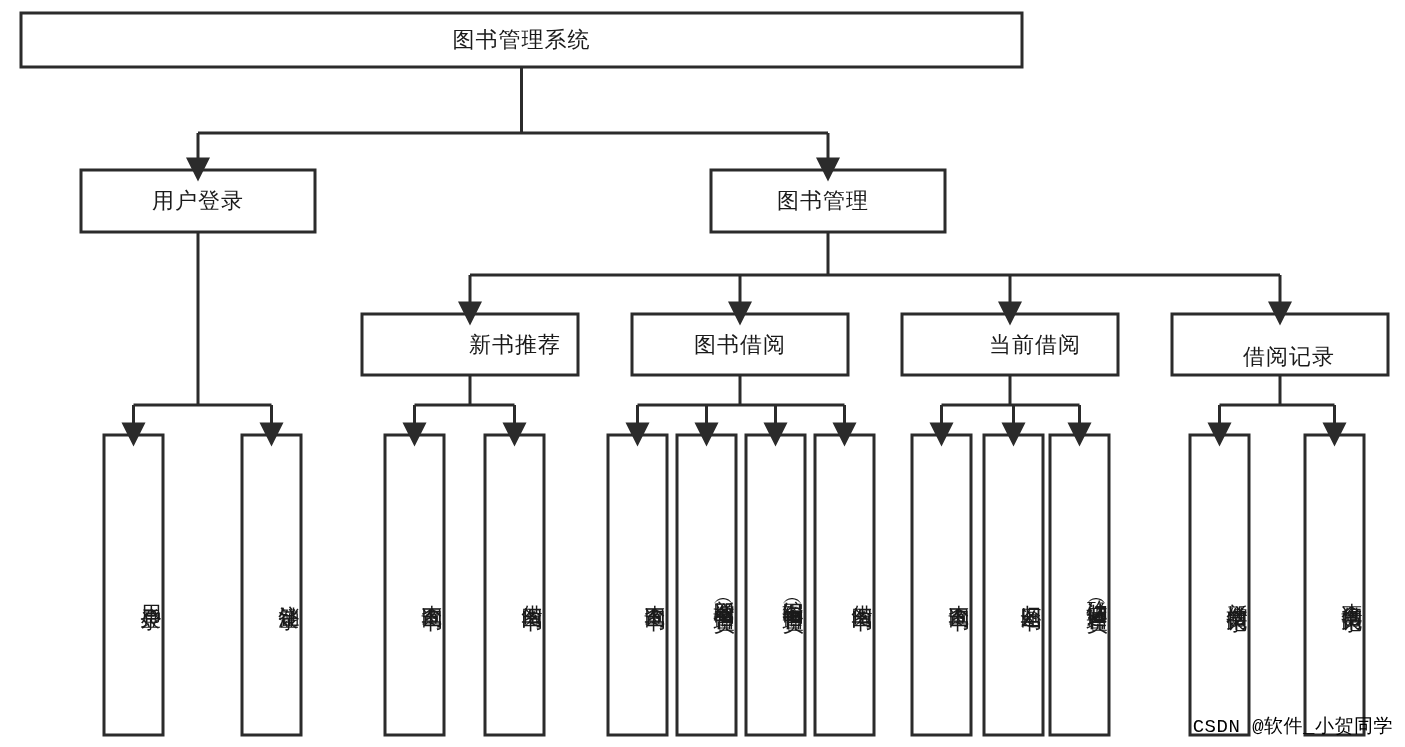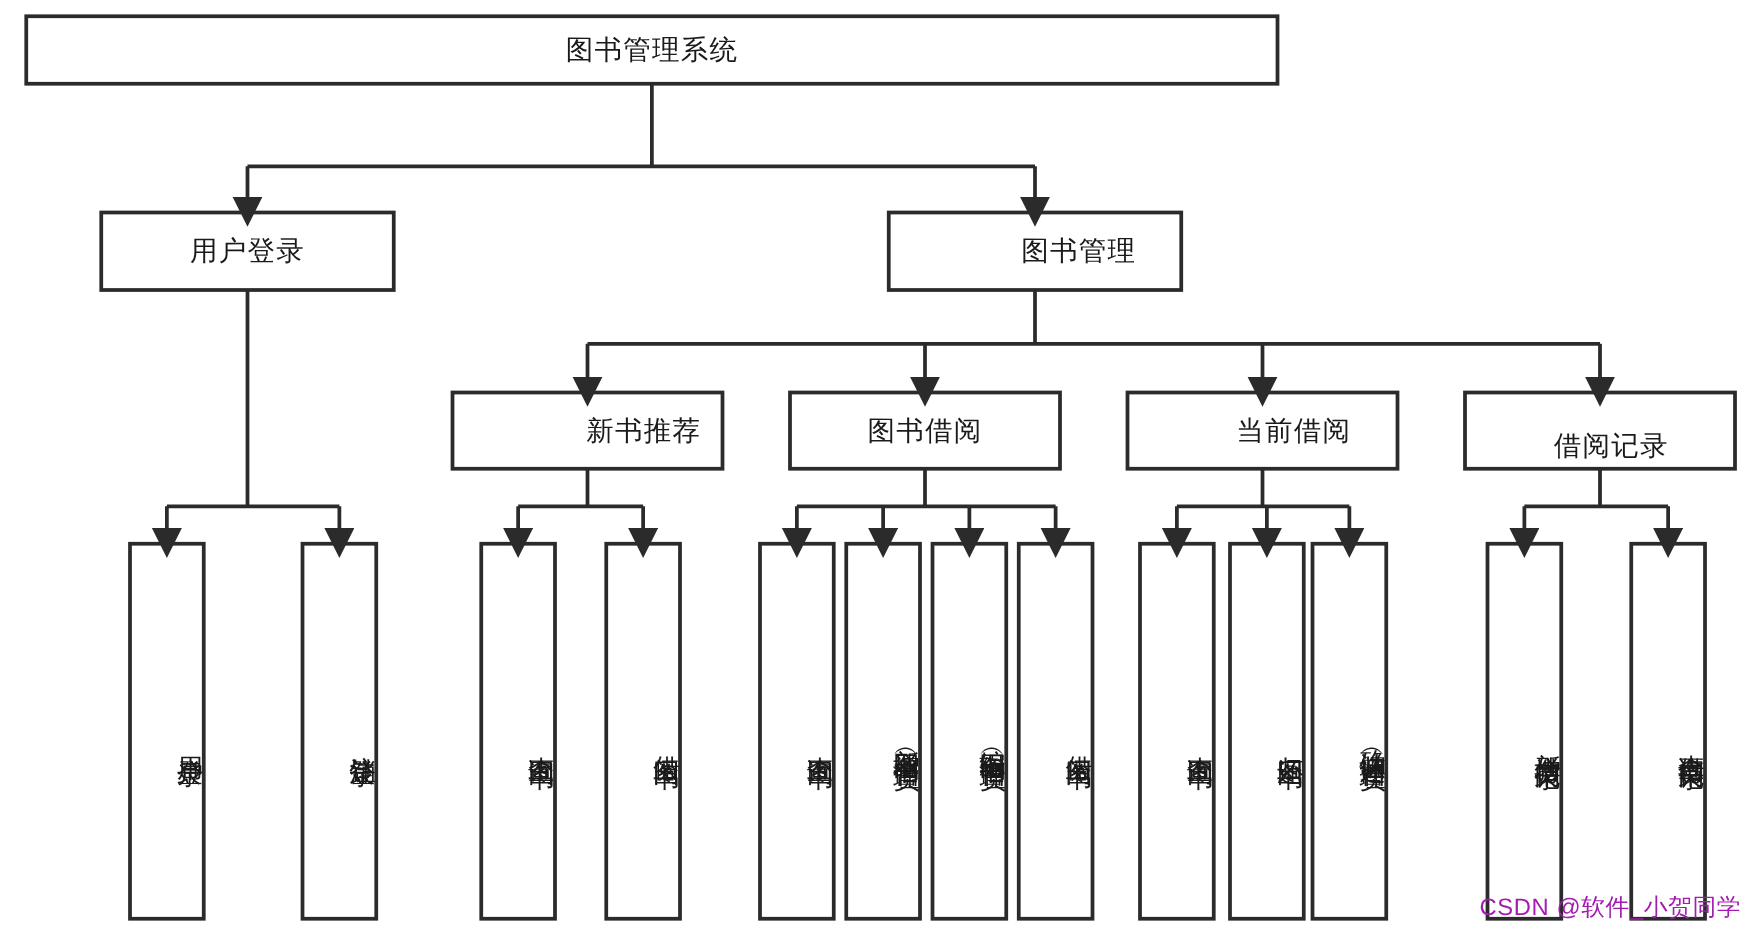--- a/index.html
+++ b/index.html
@@ -63,23 +63,23 @@
     writing-mode: vertical-rl;
     text-orientation: upright;
     letter-spacing: 2px;
     white-space: nowrap;
     pointer-events: none;
   }
   .watermark {
     position: absolute;
     right: 12px;
     bottom: 8px;
-    font-family: Liberation Sans, sans-serif;
+    font-family: Liberation Mono, monospace;
     font-size: 19px;
-    color: #a21caf;
+    color: #000000;
     letter-spacing: 0.5px;
     white-space: nowrap;
     pointer-events: none;
   }
 </style>
 </head>
 <body>
 
 <div id="diagram-root">
 
@@ -145,21 +145,21 @@
         <line x1="1280" y1="375" x2="1280" y2="405" class="conn"></line>
         <line x1="1219.5" y1="405" x2="1334.5" y2="405" class="conn"></line>
         <line x1="1219.5" y1="405" x2="1219.5" y2="426" class="conn" marker-end="url(#arrow)"></line>
         <line x1="1334.5" y1="405" x2="1334.5" y2="426" class="conn" marker-end="url(#arrow)"></line>
       </g>
   </svg>
 
   <div id="labels-layer">
       <div class="node-label" style="left: 21px; top: 13px; width: 1001px; height: 54px;">图书管理系统</div>
       <div class="node-label" style="left: 81px; top: 170px; width: 234px; height: 62px;">用户登录</div>
-      <div class="node-label" style="left: 746px; top: 170px; width: 234px; height: 62px;">图书管理</div>
+      <div class="node-label" style="left: 706px; top: 170px; width: 234px; height: 62px;">图书管理</div>
       <div class="node-label" style="left: 362px; top: 314px; width: 216px; height: 61px; padding-left: 45px;">新书推荐</div>
       <div class="node-label" style="left: 632px; top: 314px; width: 216px; height: 61px;">图书借阅</div>
       <div class="node-label" style="left: 902px; top: 314px; width: 216px; height: 61px; padding-left: 25px;">当前借阅</div>
       <div class="node-label" style="left: 1172px; top: 314px; width: 234px; height: 61px; margin-top: 12px;">借阅记录</div>
       <div class="leaf-label" style="left: 104px; top: 435px; width: 59px; height: 300px; padding-top: 14px; box-sizing: border-box;">用户登录</div>
       <div class="leaf-label" style="left: 242px; top: 435px; width: 59px; height: 300px; padding-top: 14px; box-sizing: border-box;">注销登录</div>
       <div class="leaf-label" style="left: 385px; top: 435px; width: 59px; height: 300px; padding-top: 14px; box-sizing: border-box;">查询图书</div>
       <div class="leaf-label" style="left: 485px; top: 435px; width: 59px; height: 300px; padding-top: 14px; box-sizing: border-box;">借阅图书</div>
       <div class="leaf-label" style="left: 608px; top: 435px; width: 59px; height: 300px; padding-top: 14px; box-sizing: border-box;">查询图书</div>
       <div class="leaf-label" style="left: 677px; top: 435px; width: 59px; height: 300px; padding-top: 14px; box-sizing: border-box;">新增图书（管理员）</div>

